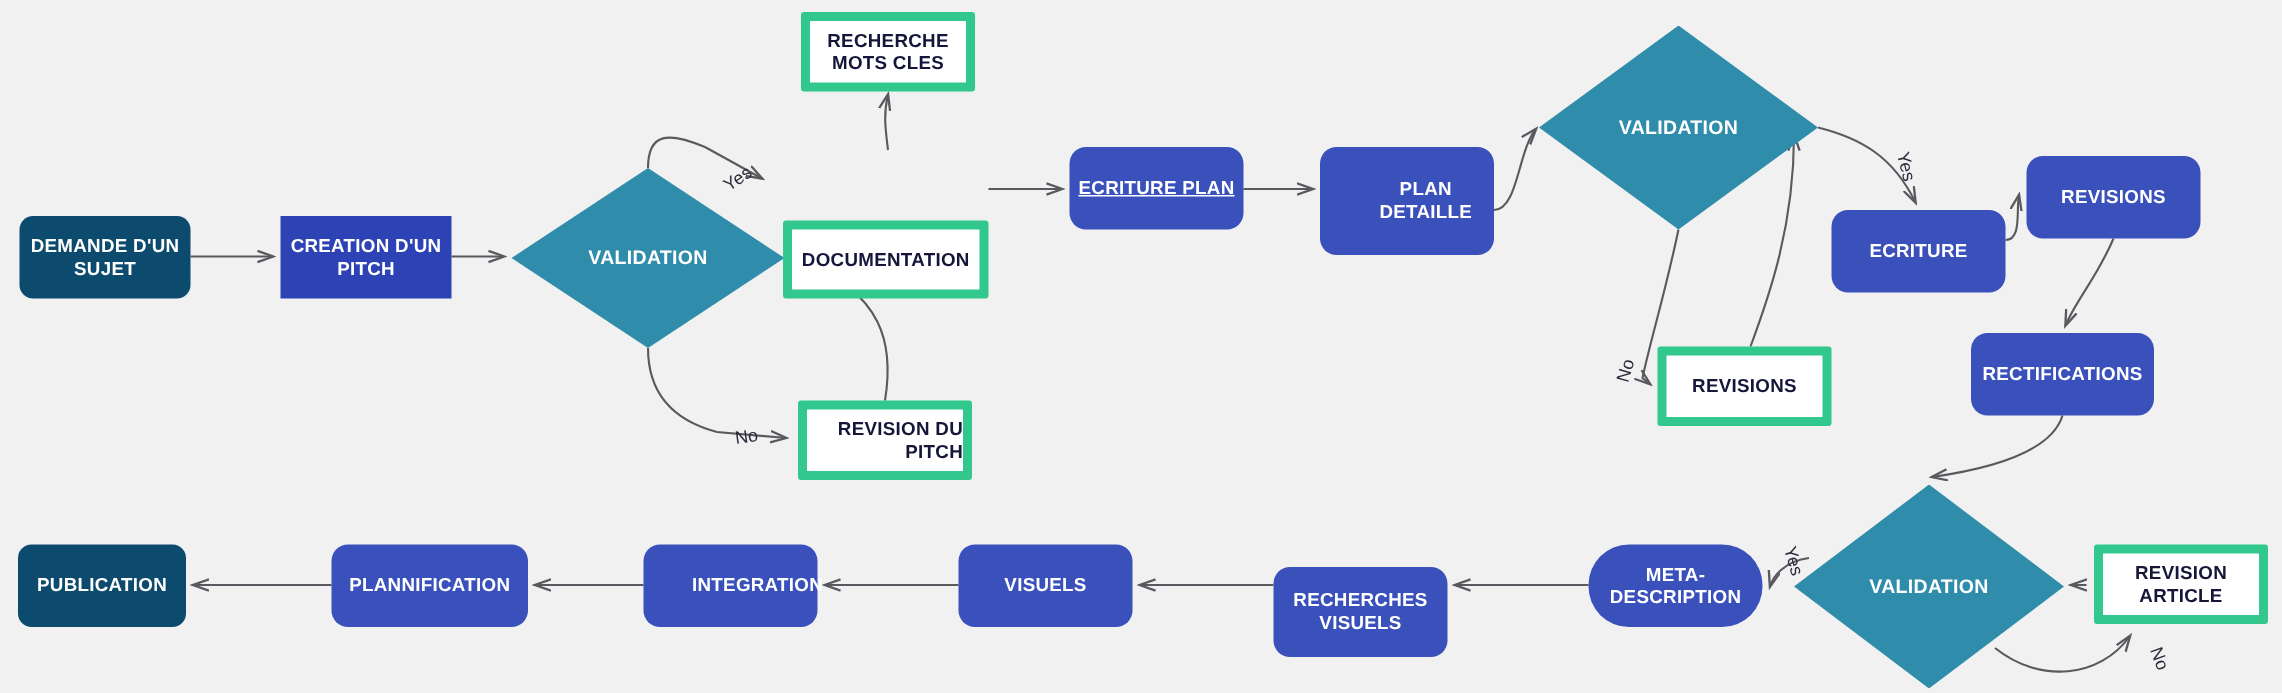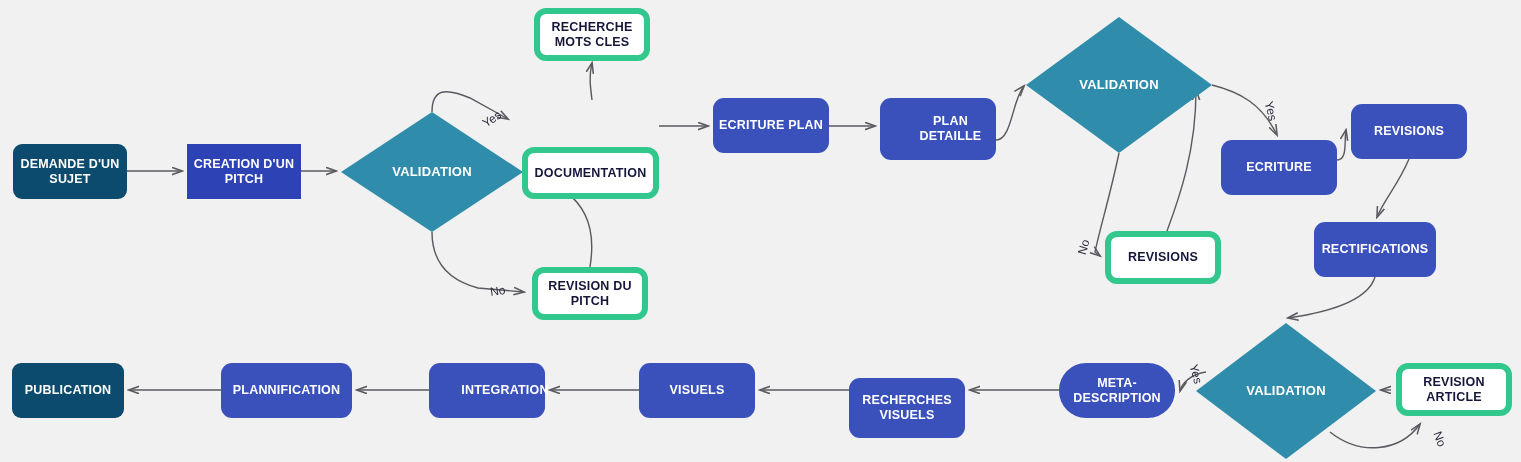--- a/index.html
+++ b/index.html
@@ -49,21 +49,21 @@
   .node-blue-sharp {
     background: #2d42b5;
     color: #ffffff;
     border-radius: 0;
     font-size: 12.5px;
   }
   .node-outline {
     background: #ffffff;
     color: #16163a;
     border: 6px solid #32c88d;
-    border-radius: 12px;
+    border-radius: 2px;
     font-size: 12.5px;
   }
   .node-diamond {
     background: transparent;
     color: #ffffff;
     font-size: 13px;
   }
   .node-diamond .dia-shape {
     position: absolute;
     left: 0; top: 0;
@@ -161,34 +161,34 @@
   </div>
 
   <div class="node node-outline" style="left:522px; top:100px; width:137px; height:52px;margin-top:47px;">
     <span>DOCUMENTATION</span>
   </div>
 
   <div class="node node-outline" style="left:534px; top:8px; width:116px; height:53px;">
     <span>RECHERCHE MOTS CLES</span>
   </div>
 
-  <div class="node node-blue" style="left:713px; top:98px; width:116px; height:55px;">
+  <div class="node node-blue" style="left:713px; top:98px; width:116px; height:55px;text-decoration:underline;">
     <span>ECRITURE PLAN</span>
   </div>
 
-  <div class="node node-blue" style="left:880px; top:98px; width:116px; height:62px;padding-left:25px;">
+  <div class="node node-blue" style="left:880px; top:98px; width:116px; height:72px;padding-left:25px;">
     <span>PLAN DETAILLE</span>
   </div>
 
   <div class="node node-diamond" style="left:1026px; top:17px; width:186px; height:136px;">
     <span class="dia-shape"></span>
     <span class="dia-label">VALIDATION</span>
   </div>
 
-  <div class="node node-outline" style="left:532px; top:267px; width:116px; height:53px;">
+  <div class="node node-outline" style="left:532px; top:267px; width:116px; height:53px;text-align:right;">
     <span>REVISION DU PITCH</span>
   </div>
 
   <div class="node node-outline" style="left:1105px; top:231px; width:116px; height:53px;">
     <span>REVISIONS</span>
   </div>
 
   <div class="node node-blue" style="left:1221px; top:140px; width:116px; height:55px;">
     <span>ECRITURE</span>
   </div>

